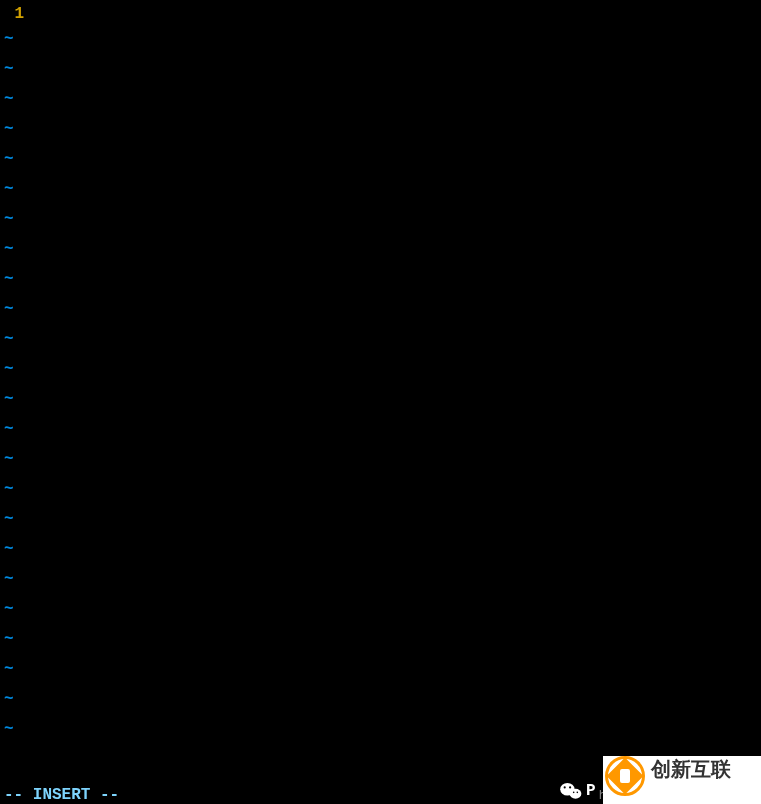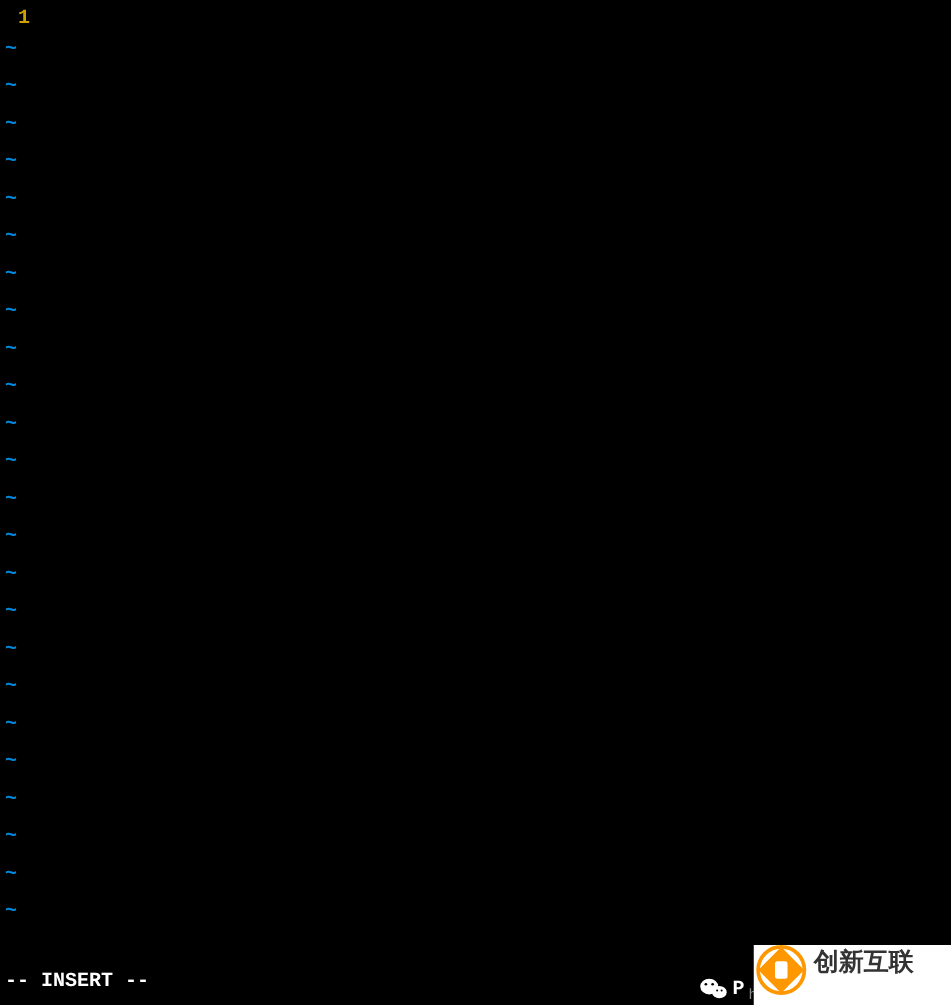--- a/index.html
+++ b/index.html
@@ -51,23 +51,23 @@
       color: #0088dd;
       font-weight: bold;
     }
     .status-bar {
       position: absolute;
       bottom: 0;
       left: 0;
       right: 0;
       height: 28px;
       display: flex;
-      align-items: flex-start;
+      align-items: flex-end;
       padding: 0 4px;
-      color: #ffffff;
+      color: #7dd3fc;
       font-weight: bold;
     }
     .watermark-left {
       position: absolute;
       bottom: 4px;
       left: 560px;
       display: flex;
       align-items: center;
       gap: 4px;
       color: #fff;

